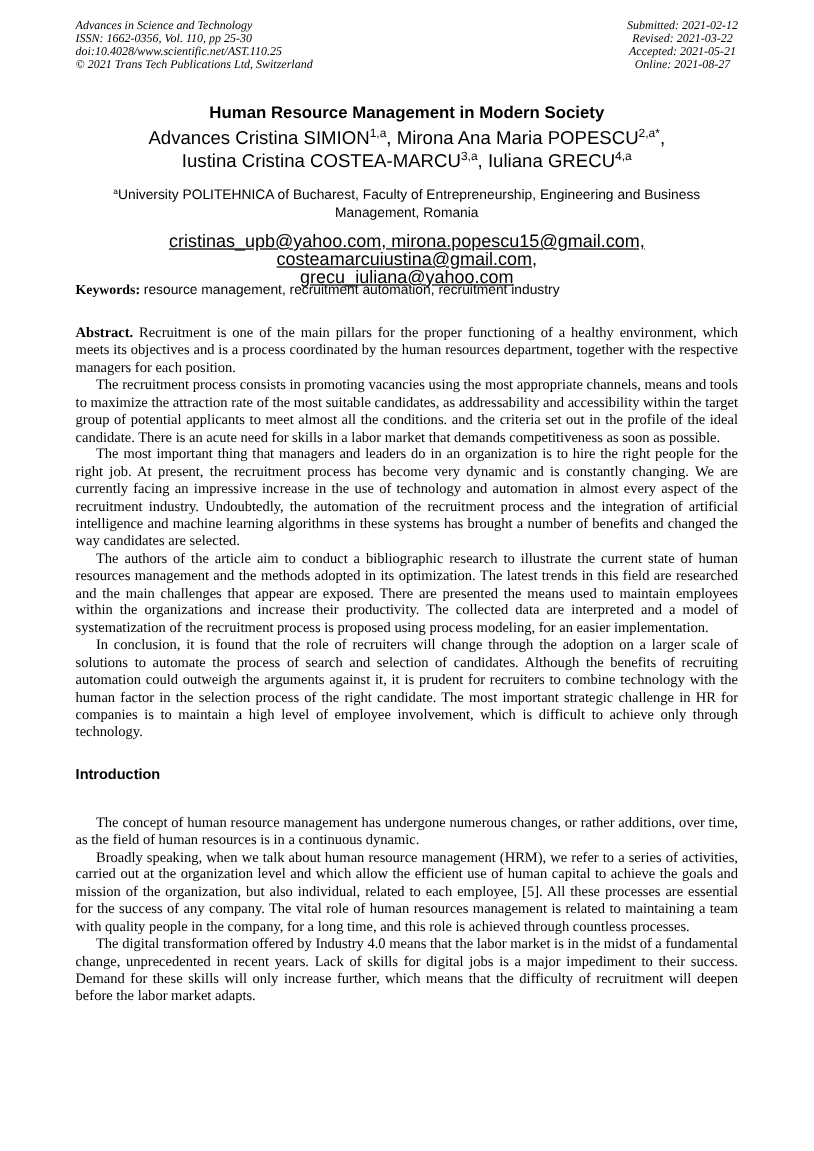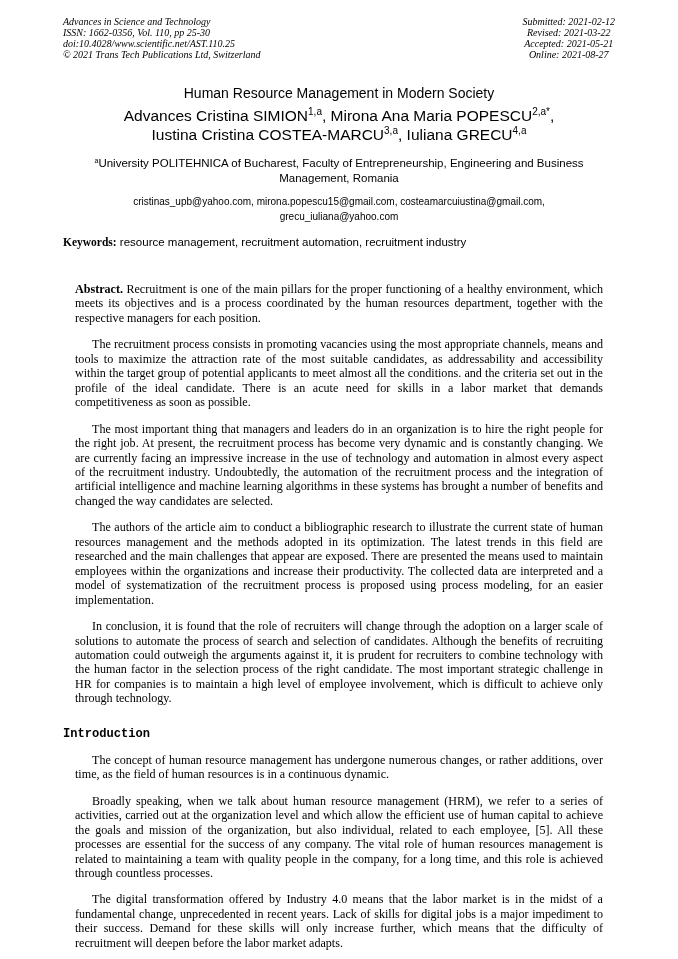--- a/index.html
+++ b/index.html
@@ -2,33 +2,33 @@
 <html><head>
 <meta charset="utf-8">
 <style>
   html, body { margin: 0; padding: 0; background: #ffffff; }
   body { width: 678px; height: 959px; position: relative; overflow: hidden; color: #000; }
   .page { position: absolute; left: 63px; top: 0; width: 552px; }
   .header { position: absolute; top: 16px; left: 0; width: 552px; font-family: "Liberation Serif", serif; font-style: italic; font-size: 10px; line-height: 11px; }
   .header-left { position: absolute; left: 0; top: 0; white-space: nowrap; }
   .header-right { position: absolute; right: 0; top: 0; text-align: center; white-space: nowrap; }
   .title-block { position: absolute; top: 84px; left: 0; width: 552px; text-align: center; font-family: "Liberation Sans", sans-serif; }
-  .title { font-weight: normal; font-size: 14px; line-height: 18px; margin: 0; }
+  .title { font-weight: bold; font-size: 14px; line-height: 18px; margin: 0; }
   .authors { font-size: 15.5px; line-height: 19px; margin-top: 4px; }
   .authors sup { font-size: 10px; vertical-align: 6px; line-height: 0; }
   .affil { font-size: 11.5px; line-height: 15px; margin-top: 12px; }
   .affil sup { font-size: 7px; vertical-align: 4px; line-height: 0; }
-  .emails { font-size: 10px; line-height: 15px; margin-top: 8px; }
+  .emails { font-size: 15px; line-height: 15px; margin-top: 8px; text-decoration: underline; }
   .keywords { position: absolute; top: 235px; left: 0; width: 552px; font-family: "Liberation Sans", sans-serif; font-size: 11.5px; line-height: 14px; white-space: nowrap; }
   .keywords b { font-weight: bold; font-family: Liberation Serif, serif; }
   .body-text { position: absolute; top: 270px; left: 0; width: 552px; font-family: "Liberation Serif", serif; font-size: 12.1px; line-height: 14.45px; text-align: justify; }
-  .body-text p { margin: 12px; text-indent: 17px; }
+  .body-text p { margin: 0; text-indent: 17px; }
   .body-text p.first { text-indent: 0; }
   .body-text .lead { font-weight: bold; }
-  .section-heading { font-family: Liberation Mono, monospace; font-weight: bold; font-size: 12.1px; line-height: 14px; margin: 21px 0 8px 0; text-indent: 0 !important; }
+  .section-heading { font-family: Liberation Sans, sans-serif; font-weight: bold; font-size: 12.1px; line-height: 14px; margin: 21px 0 26px 0; text-indent: 0 !important; }
 </style>
 </head>
 <body>
 
 <div class="page">
 
   <div class="header">
     <div class="header-left">
       <div>Advances in Science and Technology</div>
       <div>ISSN: 1662-0356, Vol. 110, pp 25-30</div>

